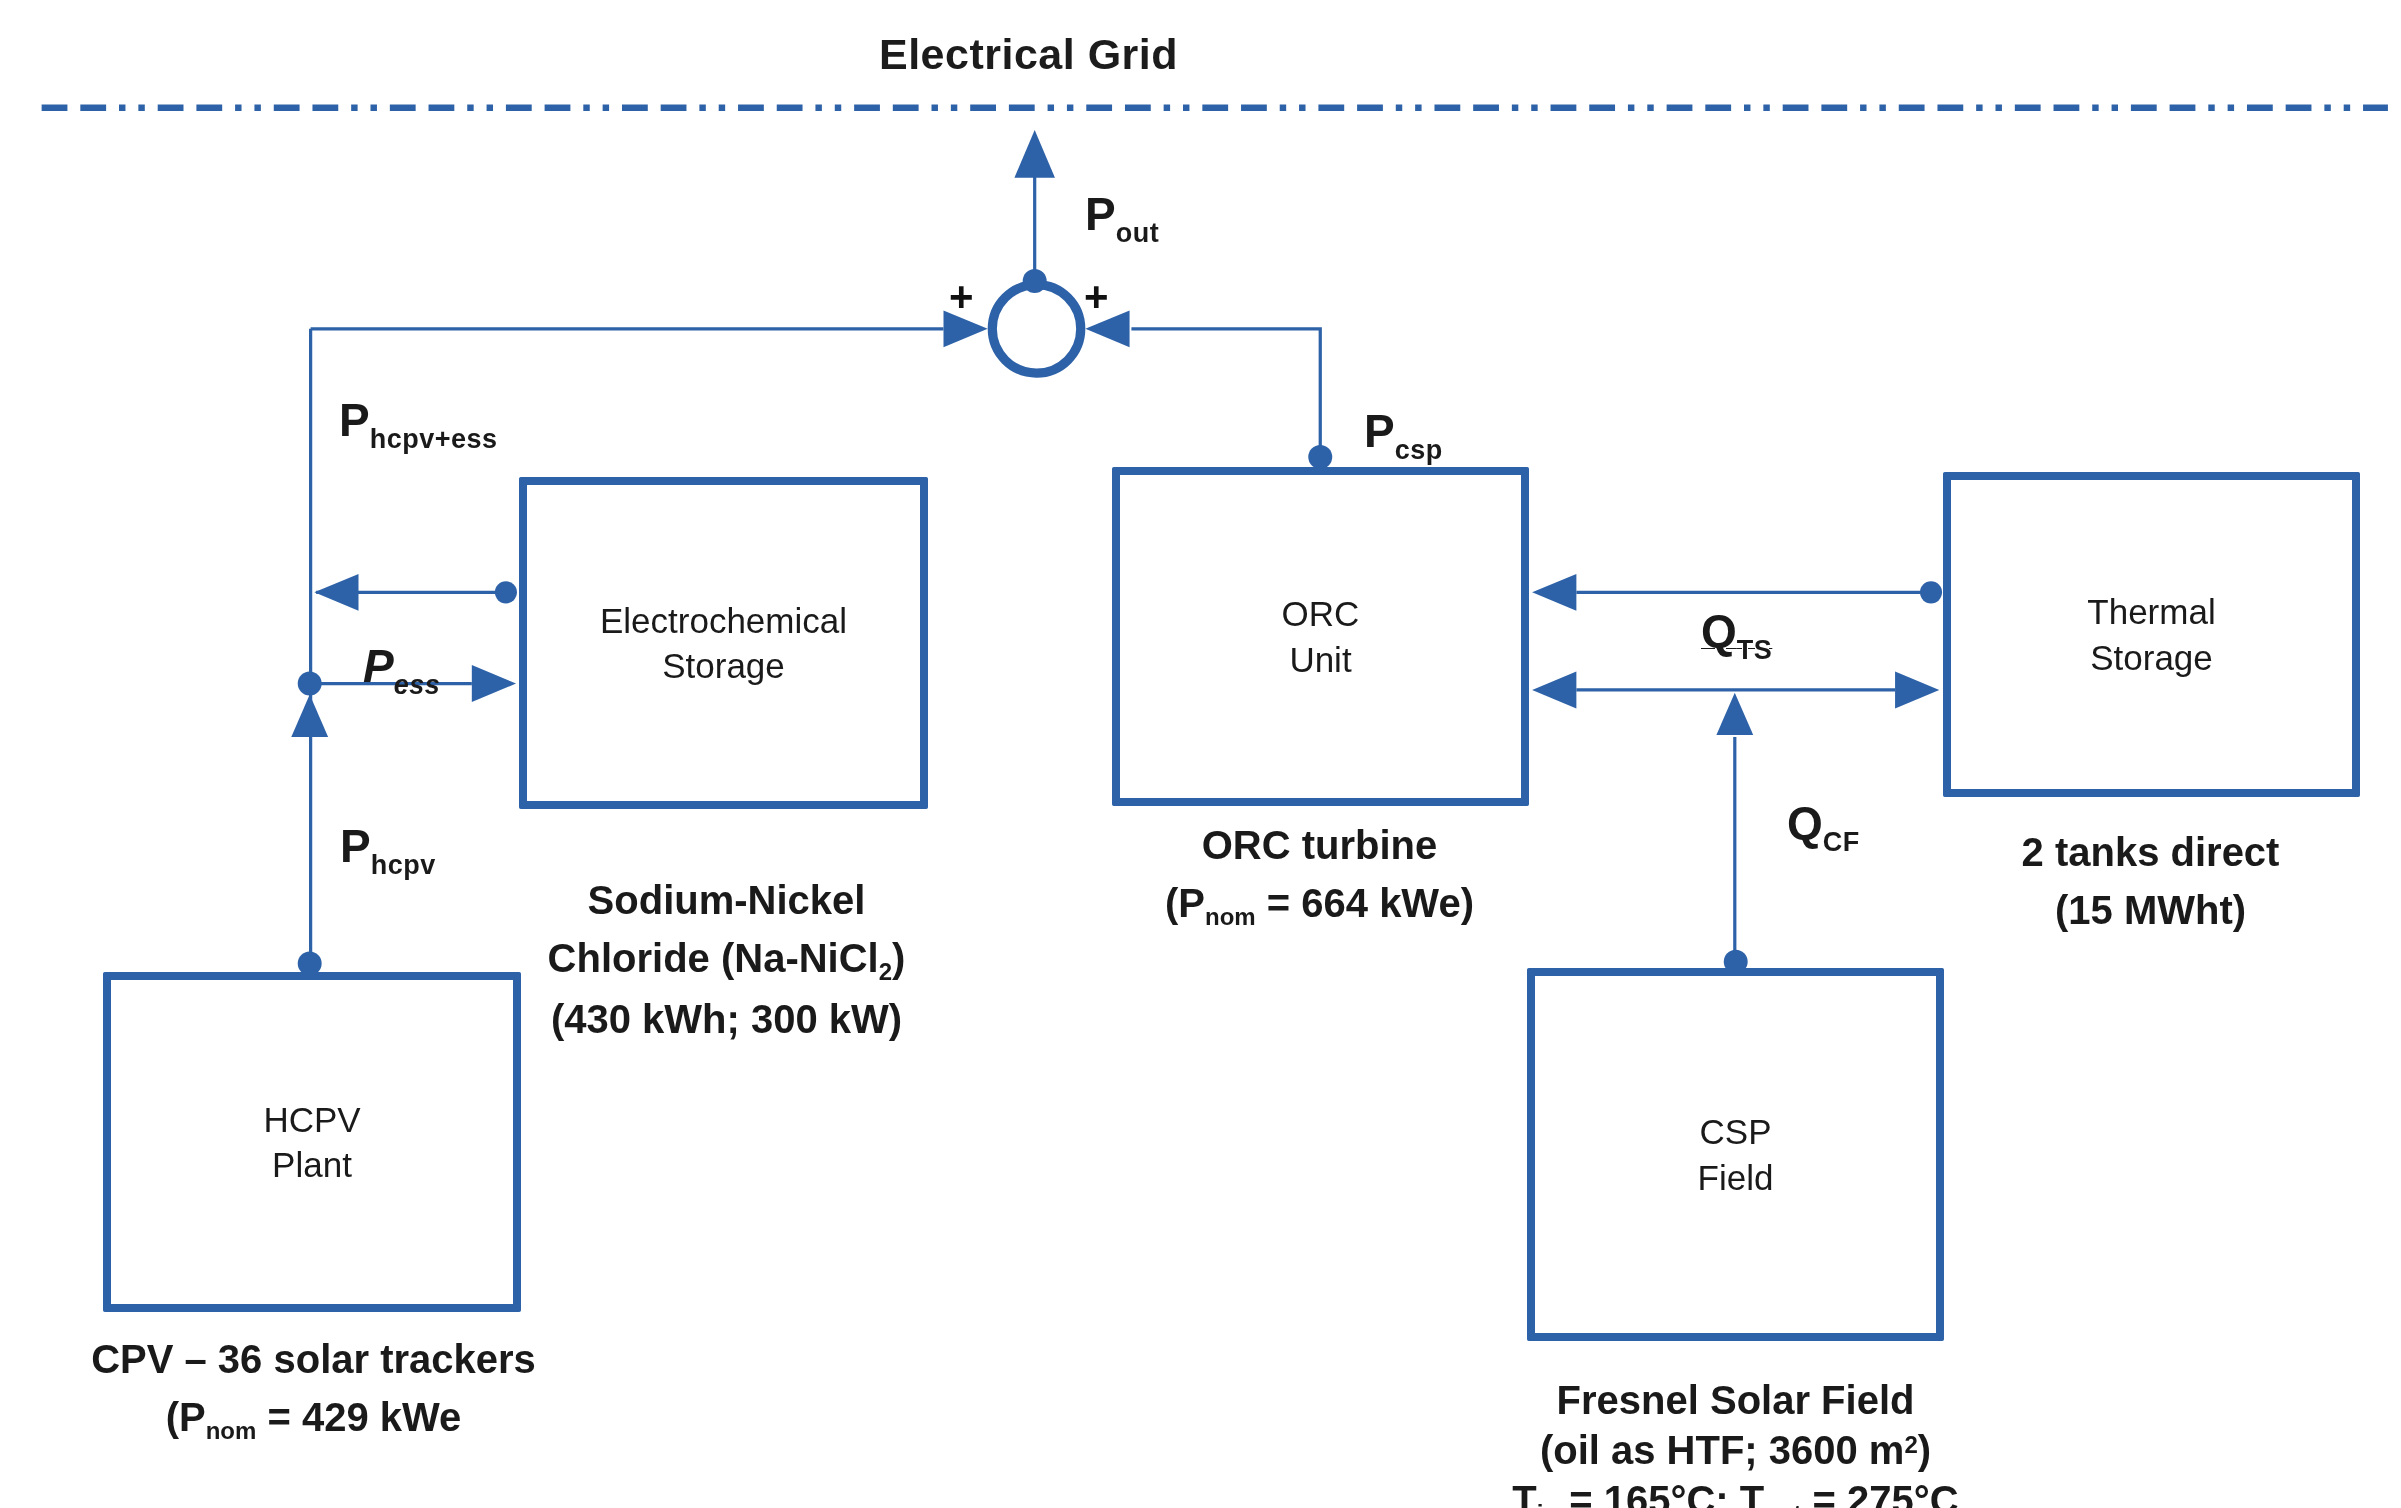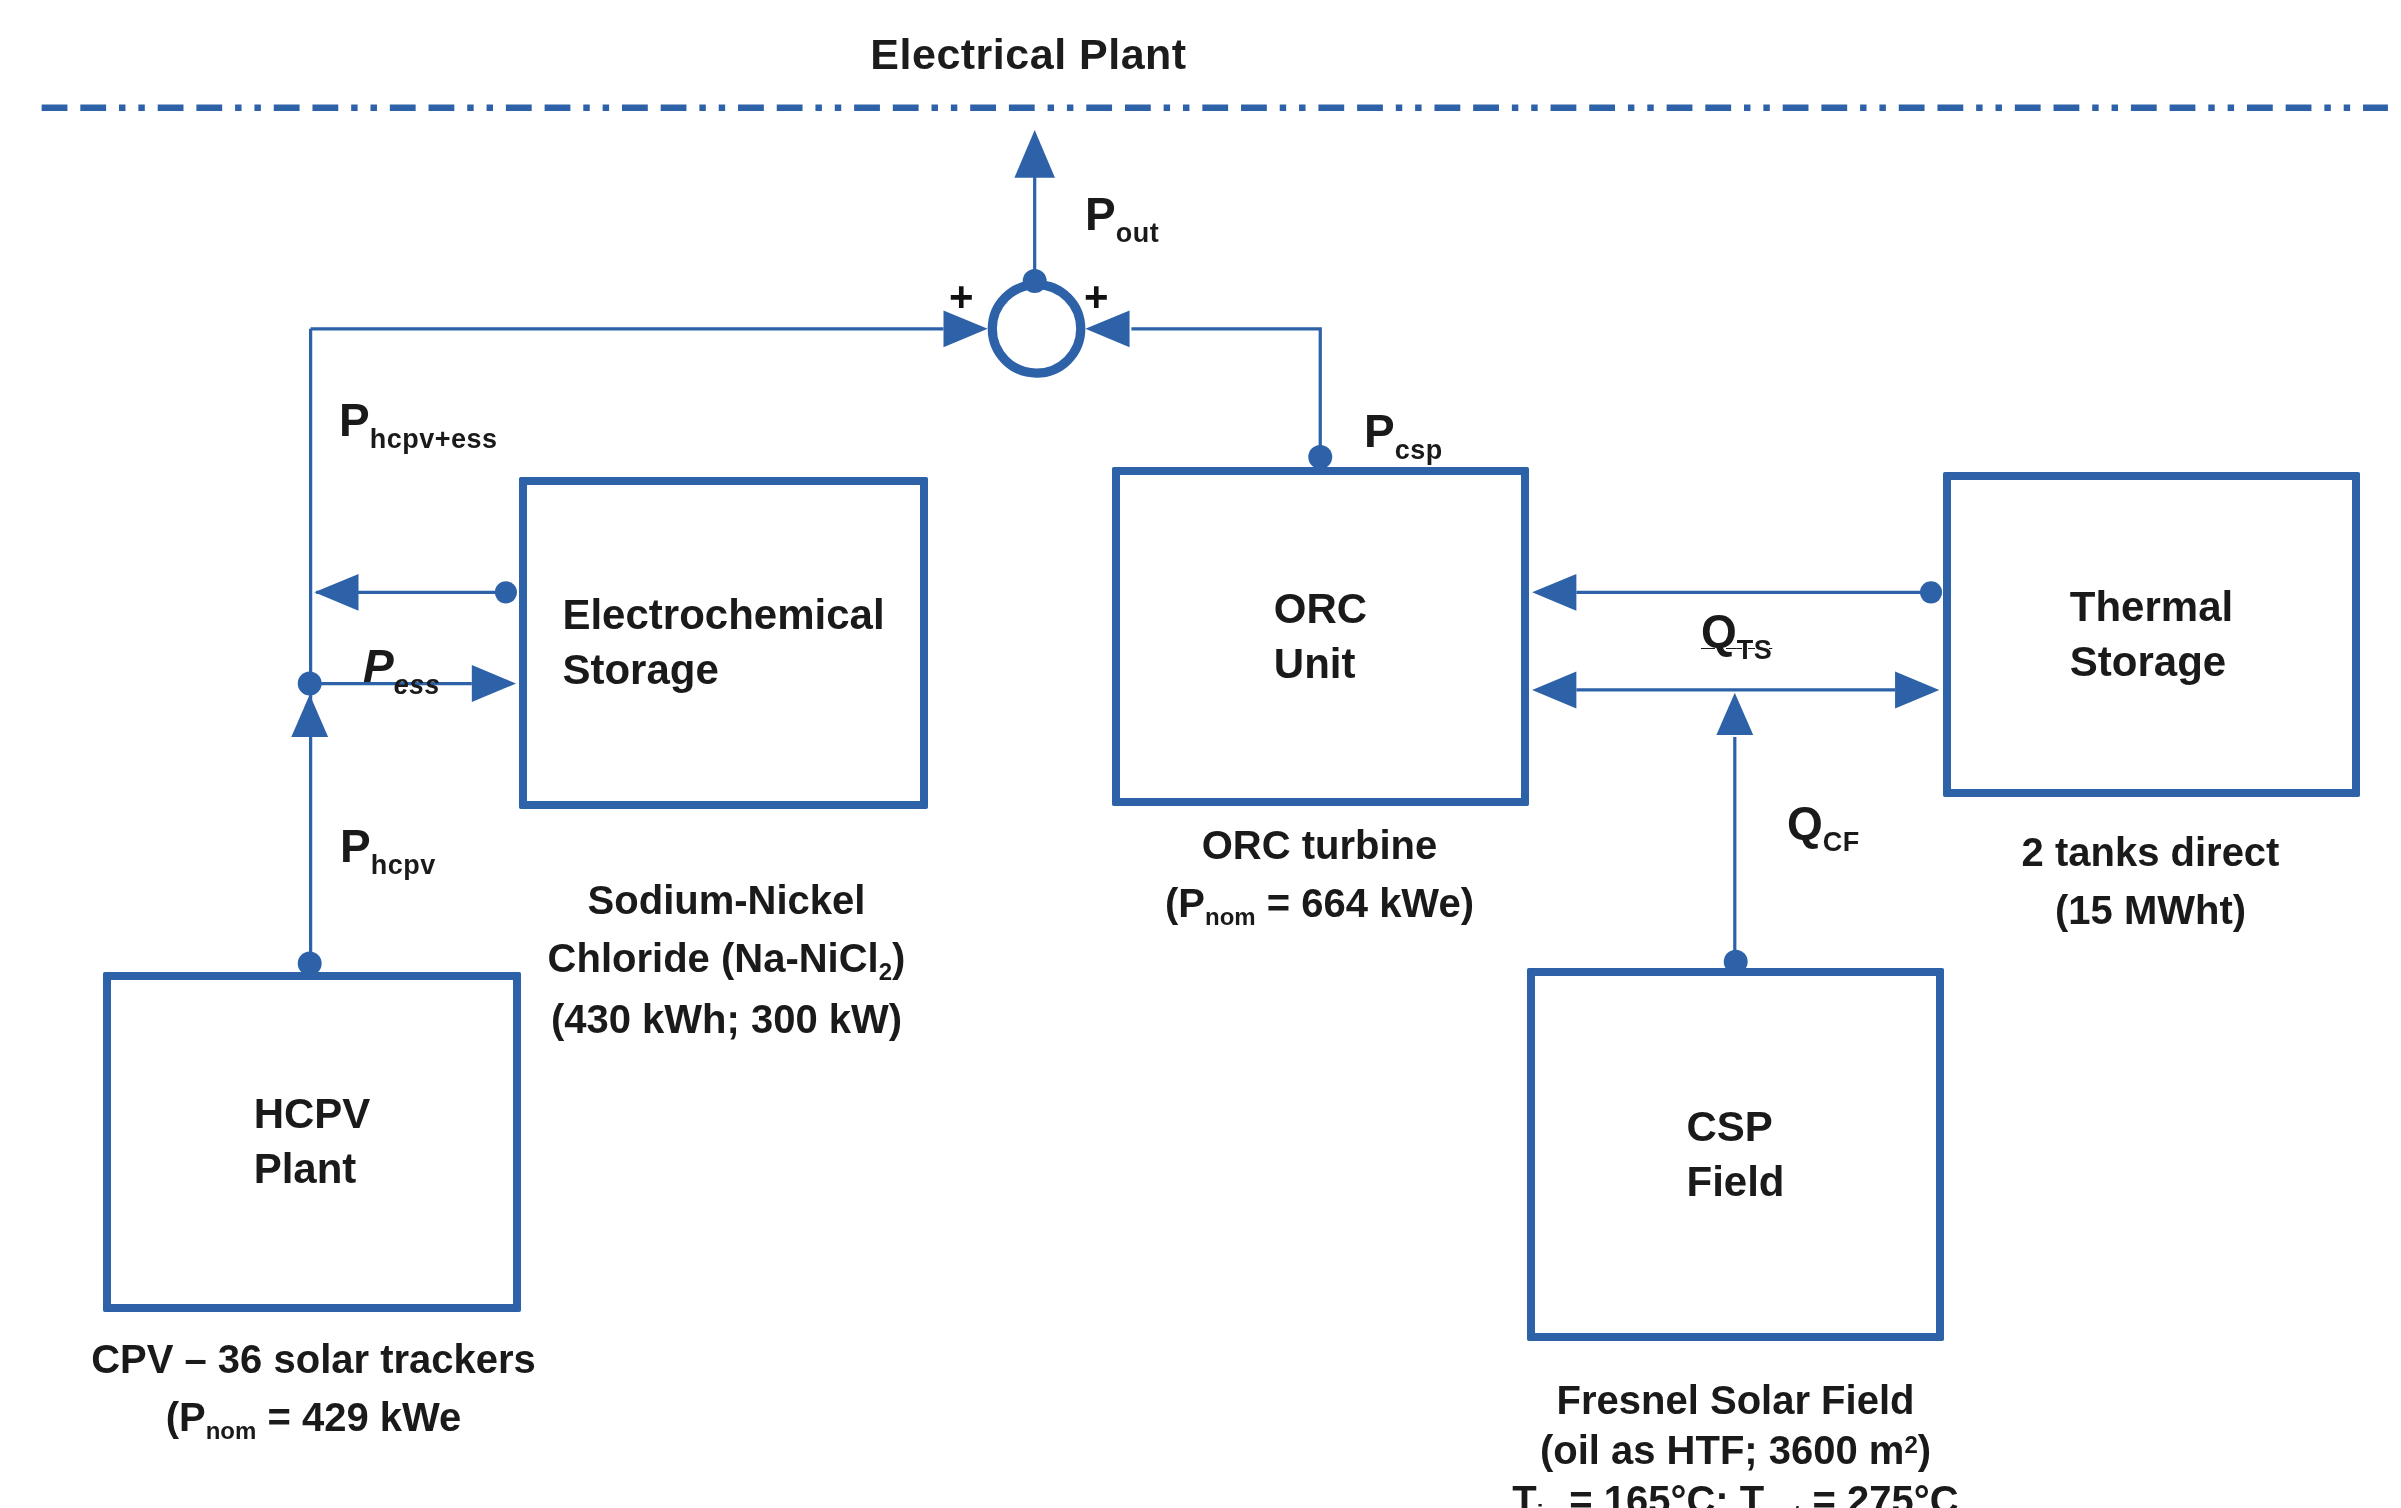--- a/index.html
+++ b/index.html
@@ -7,21 +7,21 @@
     position:relative;width:2401px;height:1508px;background:#ffffff;overflow:hidden;
     font-family:"Liberation Sans", sans-serif;color:#1a1a1a;
   }
   #connectors{position:absolute;left:0;top:0;}
   .box{
     position:absolute;border:8.3px solid #2e62a8;background:#ffffff;border-radius:1.8px;
     display:flex;flex-direction:column;align-items:center;justify-content:center;
     box-sizing:border-box;
   }
   .box-label{
-    font-size:42px;font-weight:700;line-height:1.30;color:#1a1a1a;
+    font-size:35px;font-weight:400;line-height:1.30;text-align:center;color:#1a1a1a;
   }
   .caption{
     position:absolute;text-align:center;font-weight:700;color:#1a1a1a;
     font-size:40px;line-height:1.45;
   }
   .flow{
     position:absolute;font-weight:700;color:#1a1a1a;white-space:nowrap;
   }
   .fm{font-size:46px;}
   .fs{font-size:27px;vertical-align:-0.45em;letter-spacing:0.5px;}
@@ -77,21 +77,21 @@
       <line x1="1711" y1="749" x2="2057" y2="749" stroke-width="3.5"></line>
       <polygon points="1663,749 1711,729 1711,769" stroke="none"></polygon>
       <polygon points="2105,749 2057,729 2057,769" stroke="none"></polygon>
 
       <line x1="1883" y1="800" x2="1883" y2="1042" stroke-width="3.5"></line>
       <polygon points="1883,752 1863,798 1903,798" stroke="none"></polygon>
       <circle cx="1884" cy="1044" r="13" stroke="none"></circle>
     </g>
   </svg>
 
-  <div id="page-title">Electrical Plant</div>
+  <div id="page-title">Electrical Grid</div>
 
   <div class="plus" style="left:949px;top:276px;">+</div>
   <div class="plus" style="left:1084px;top:276px;">+</div>
 
   <div class="flow" style="left:1085px;top:187px;">
     <span class="fm">P</span><span class="fs">out</span>
   </div>
   <div class="flow" style="left:339px;top:393px;">
     <span class="fm">P</span><span class="fs">hcpv+ess</span>
   </div>

